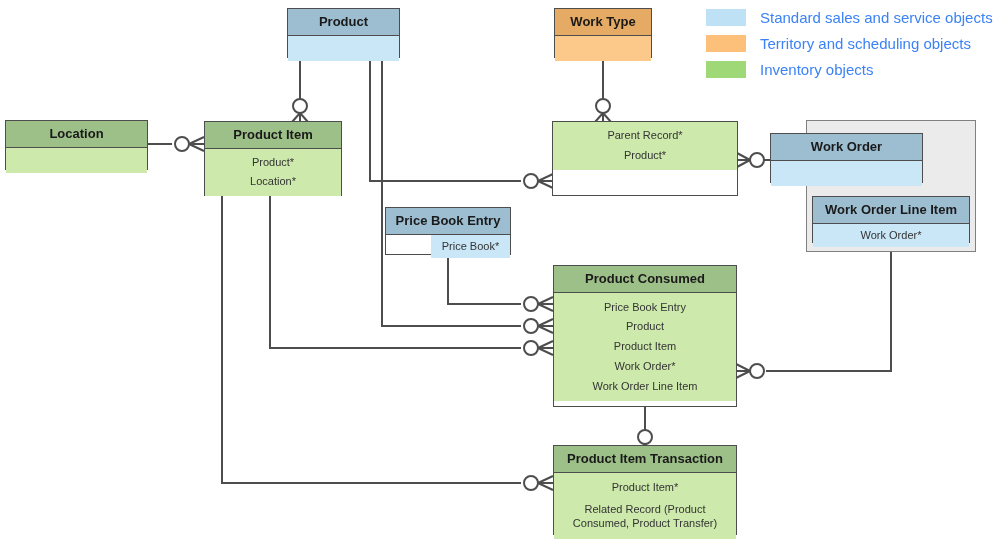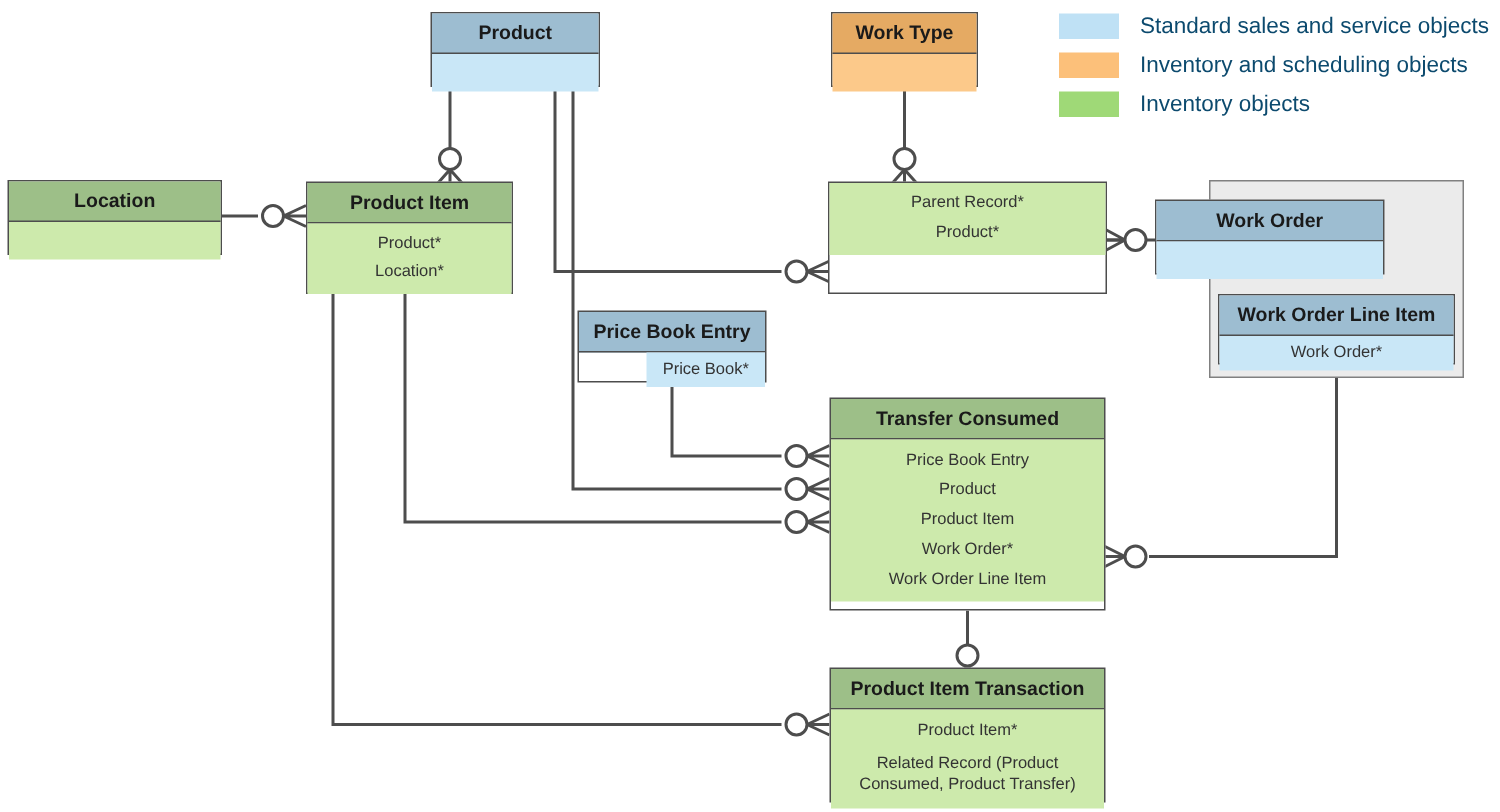--- a/index.html
+++ b/index.html
@@ -84,21 +84,21 @@
     height: 26px;
   }
   .legend-swatch {
     width: 40px;
     height: 17px;
     margin-right: 14px;
     flex: 0 0 auto;
   }
   .legend-label {
     font-size: 15px;
-    color: #0c4a6e;
+    color: #3b82f6;
     white-space: nowrap;
   }
 </style>
 </head>
 <body>
 
 <div id="canvas">
 
   <svg class="edges" viewBox="0 0 1000 541" xmlns="http://www.w3.org/2000/svg">
     <g fill="none" stroke="#4d4d4d" stroke-width="2">
@@ -208,21 +208,21 @@
   </div>
 
   <div class="entity blue" style="left:385px; top:207px; width:126px; height:48px;">
     <div class="hdr">Price Book Entry</div>
     <div class="body" style="padding:2px 3px;margin-left:45px;">
       <div class="field">Price Book*</div>
     </div>
   </div>
 
   <div class="entity green" style="left:553px; top:265px; width:184px; height:142px;">
-    <div class="hdr">Transfer Consumed</div>
+    <div class="hdr">Product Consumed</div>
     <div class="body" style="padding:5px 3px;">
       <div class="field">Price Book Entry</div>
       <div class="field">Product</div>
       <div class="field">Product Item</div>
       <div class="field">Work Order*</div>
       <div class="field">Work Order Line Item</div>
     </div>
   </div>
 
   <div class="entity green" style="left:553px; top:445px; width:184px; height:90px;">
@@ -233,21 +233,21 @@
     </div>
   </div>
 
   <div class="legend">
     <div class="legend-row">
       <div class="legend-swatch" style="background:#bfe1f5;"></div>
       <div class="legend-label">Standard sales and service objects</div>
     </div>
     <div class="legend-row">
       <div class="legend-swatch" style="background:#fcc07a;"></div>
-      <div class="legend-label">Inventory and scheduling objects</div>
+      <div class="legend-label">Territory and scheduling objects</div>
     </div>
     <div class="legend-row">
       <div class="legend-swatch" style="background:#9fd977;"></div>
       <div class="legend-label">Inventory objects</div>
     </div>
   </div>
 
 </div>
 
 </body></html>

